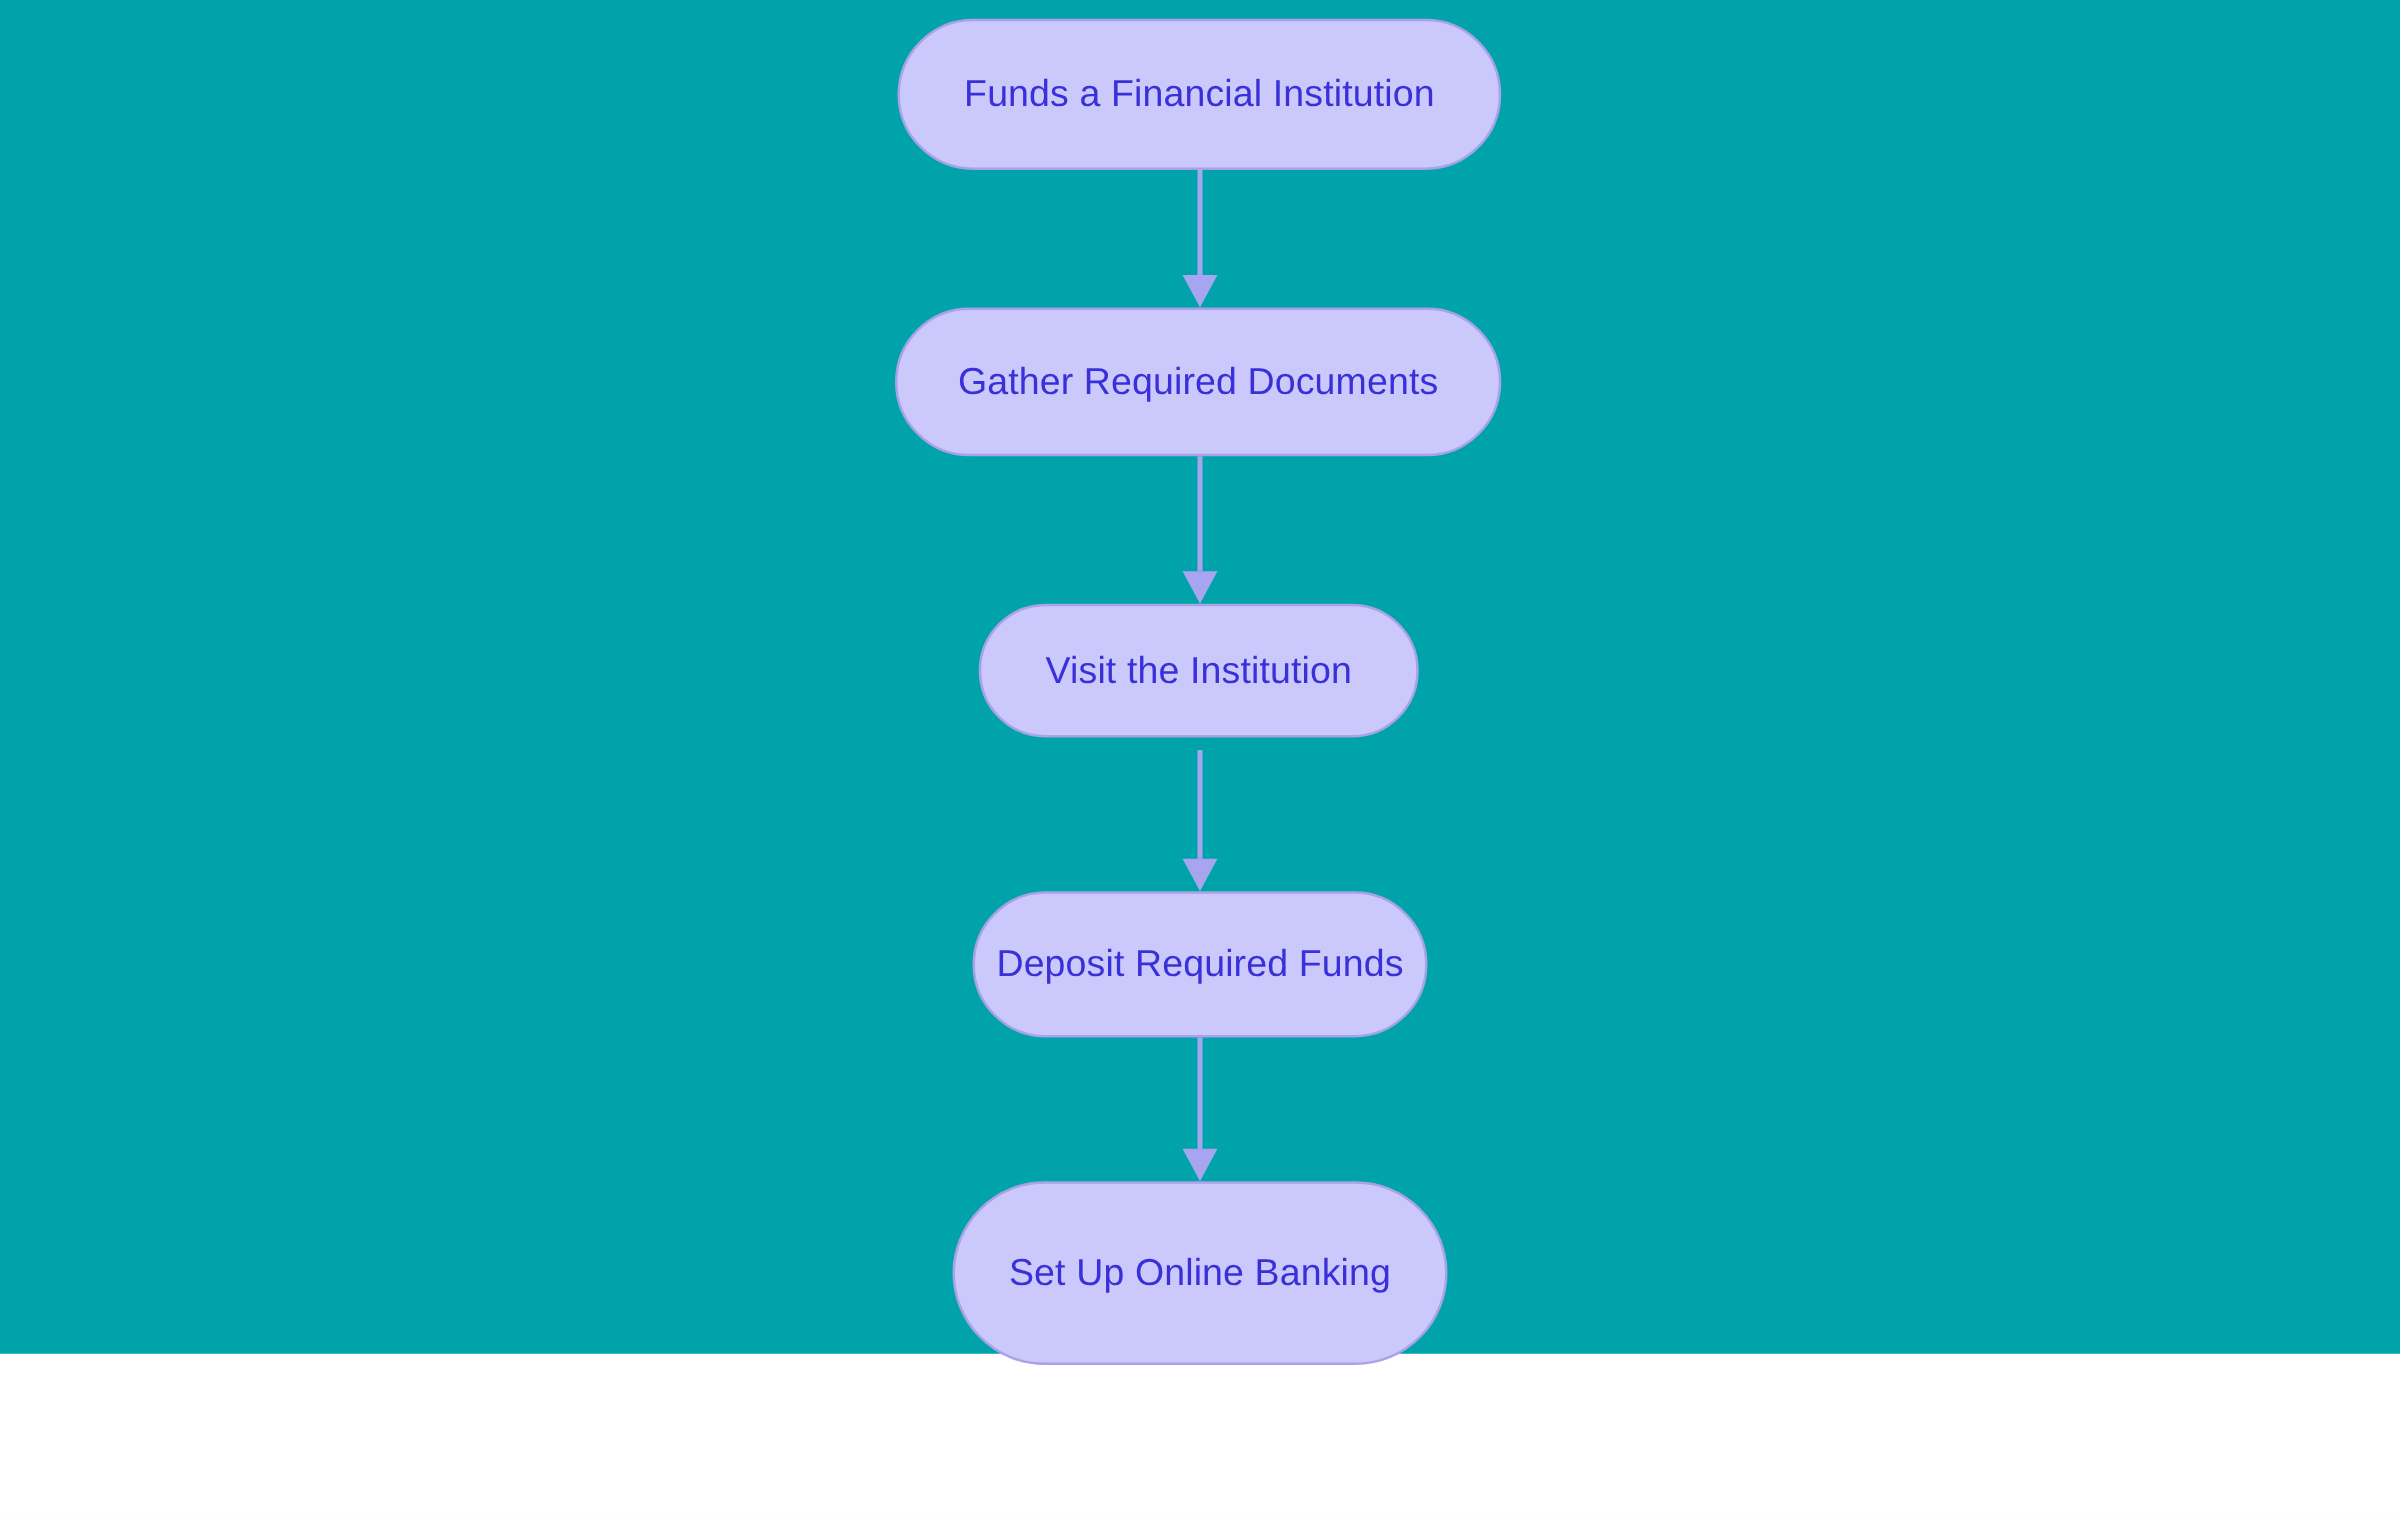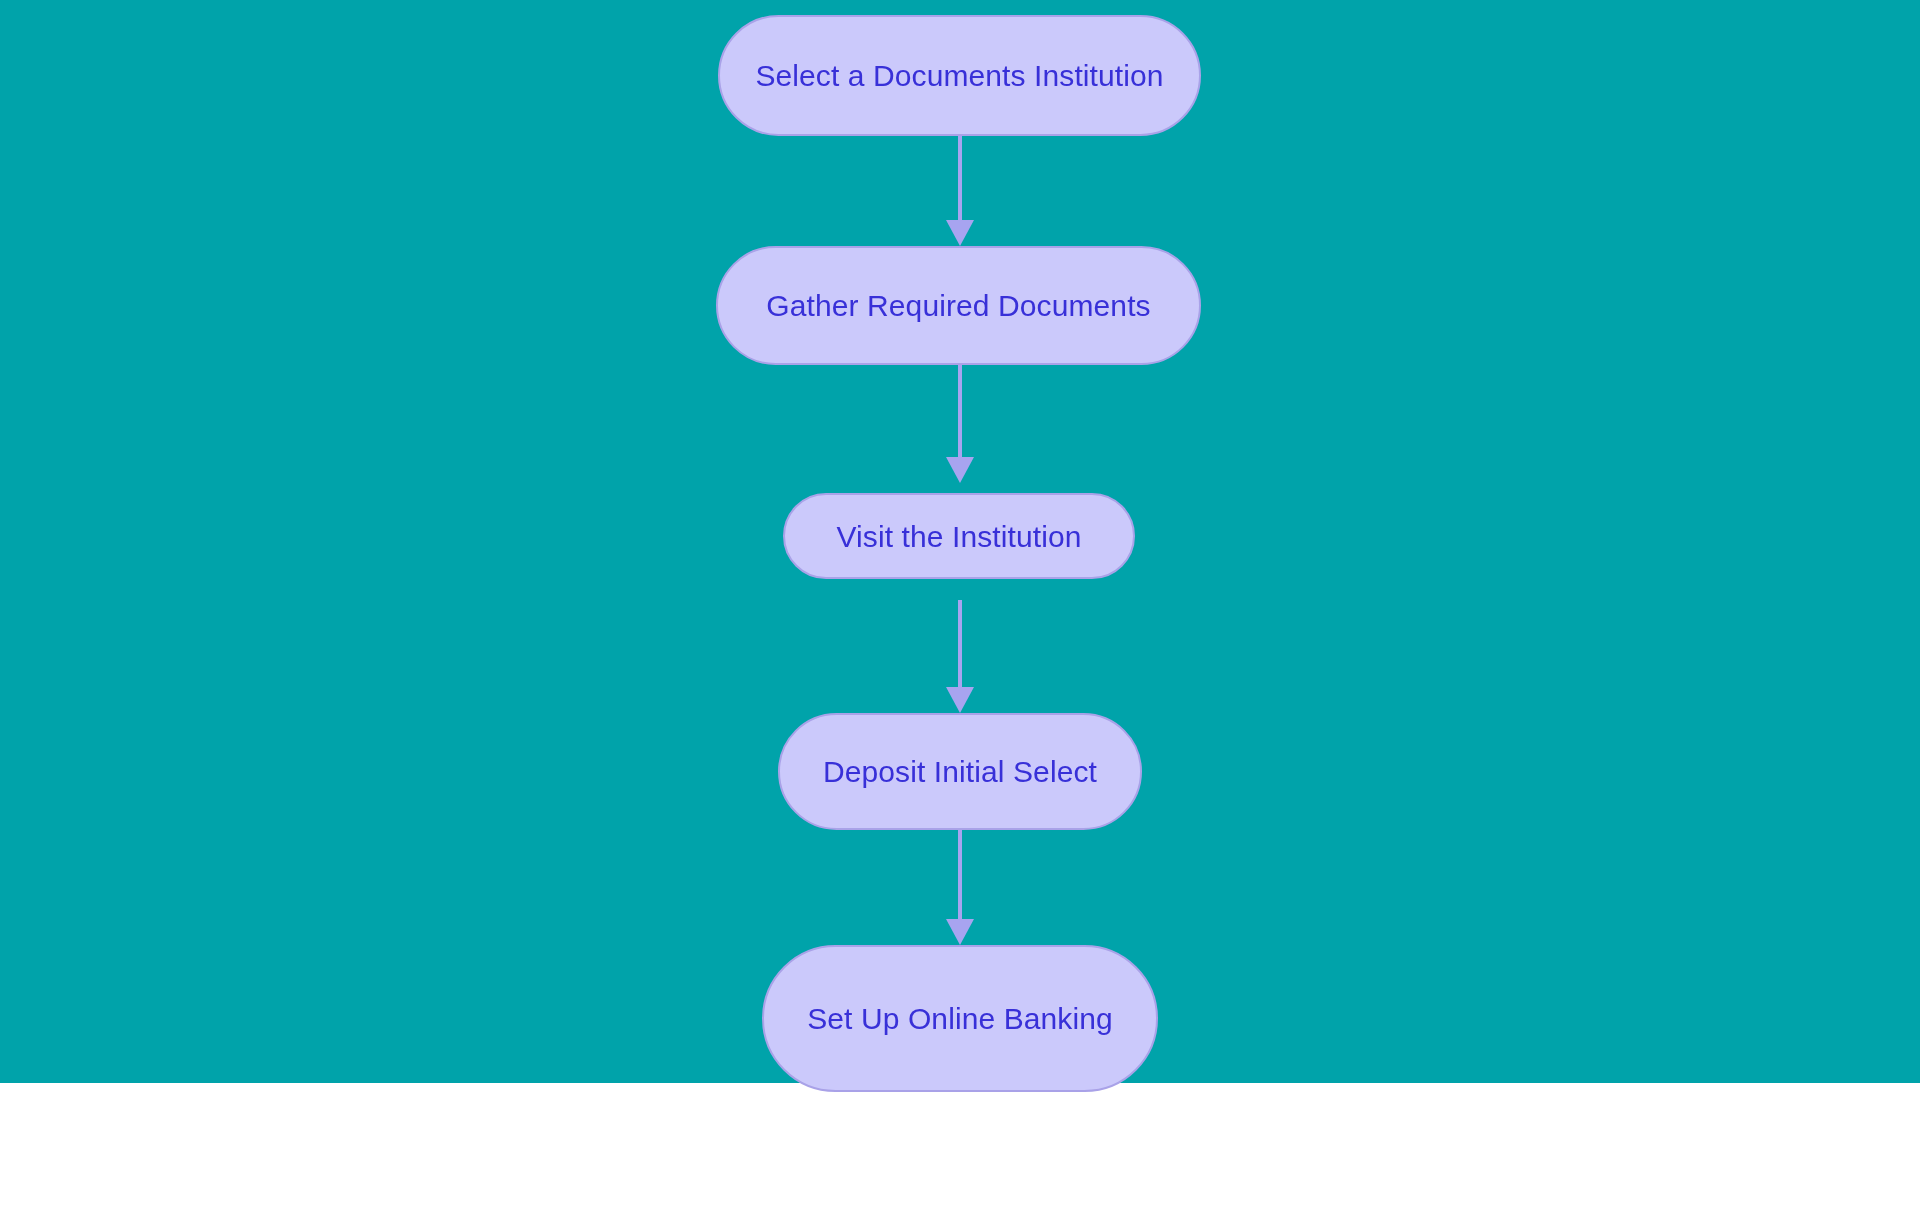--- a/index.html
+++ b/index.html
@@ -60,21 +60,21 @@
     user-select: none;
   }
 
   .node-label {
     display: block;
     color: #3830D8;
   }
 
   #node-0 { left: 718px; top: 15px;  width: 483px; height: 121px; }
   #node-1 { left: 716px; top: 246px; width: 485px; height: 119px; text-align: center; }
-  #node-2 { left: 783px; top: 493px; width: 352px; height: 86px; }
+  #node-2 { left: 783px; top: 483px; width: 352px; height: 107px; }
   #node-3 { left: 778px; top: 713px; width: 364px; height: 117px; }
   #node-4 { left: 762px; top: 945px; width: 396px; height: 147px; }
 
   
   .connector {
     position: absolute;
     left: 946px;
     width: 28px;
   }
   .connector .shaft {
@@ -117,21 +117,21 @@
 </head>
 <body>
 
 <div id="canvas">
 
   <div id="backdrop"></div>
 
   <div id="flow">
 
     <div class="node" id="node-0">
-      <span class="node-label">Select a Documents Institution</span>
+      <span class="node-label">Funds a Financial Institution</span>
     </div>
 
     <div class="connector" id="edge-0">
       <div class="shaft"></div>
       <div class="head"></div>
     </div>
 
     <div class="node" id="node-1">
       <span class="node-label">Gather Required Documents</span>
     </div>
@@ -144,21 +144,21 @@
     <div class="node" id="node-2">
       <span class="node-label">Visit the Institution</span>
     </div>
 
     <div class="connector" id="edge-2">
       <div class="shaft"></div>
       <div class="head"></div>
     </div>
 
     <div class="node" id="node-3">
-      <span class="node-label">Deposit Initial Select</span>
+      <span class="node-label">Deposit Required Funds</span>
     </div>
 
     <div class="connector" id="edge-3">
       <div class="shaft"></div>
       <div class="head"></div>
     </div>
 
     <div class="node" id="node-4">
       <span class="node-label">Set Up Online Banking</span>
     </div>

